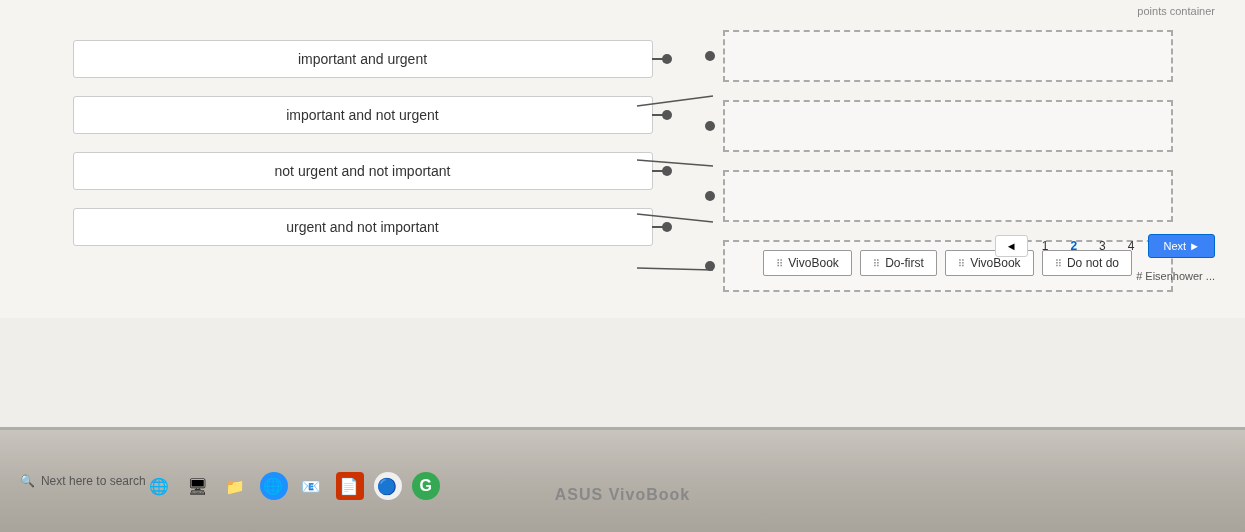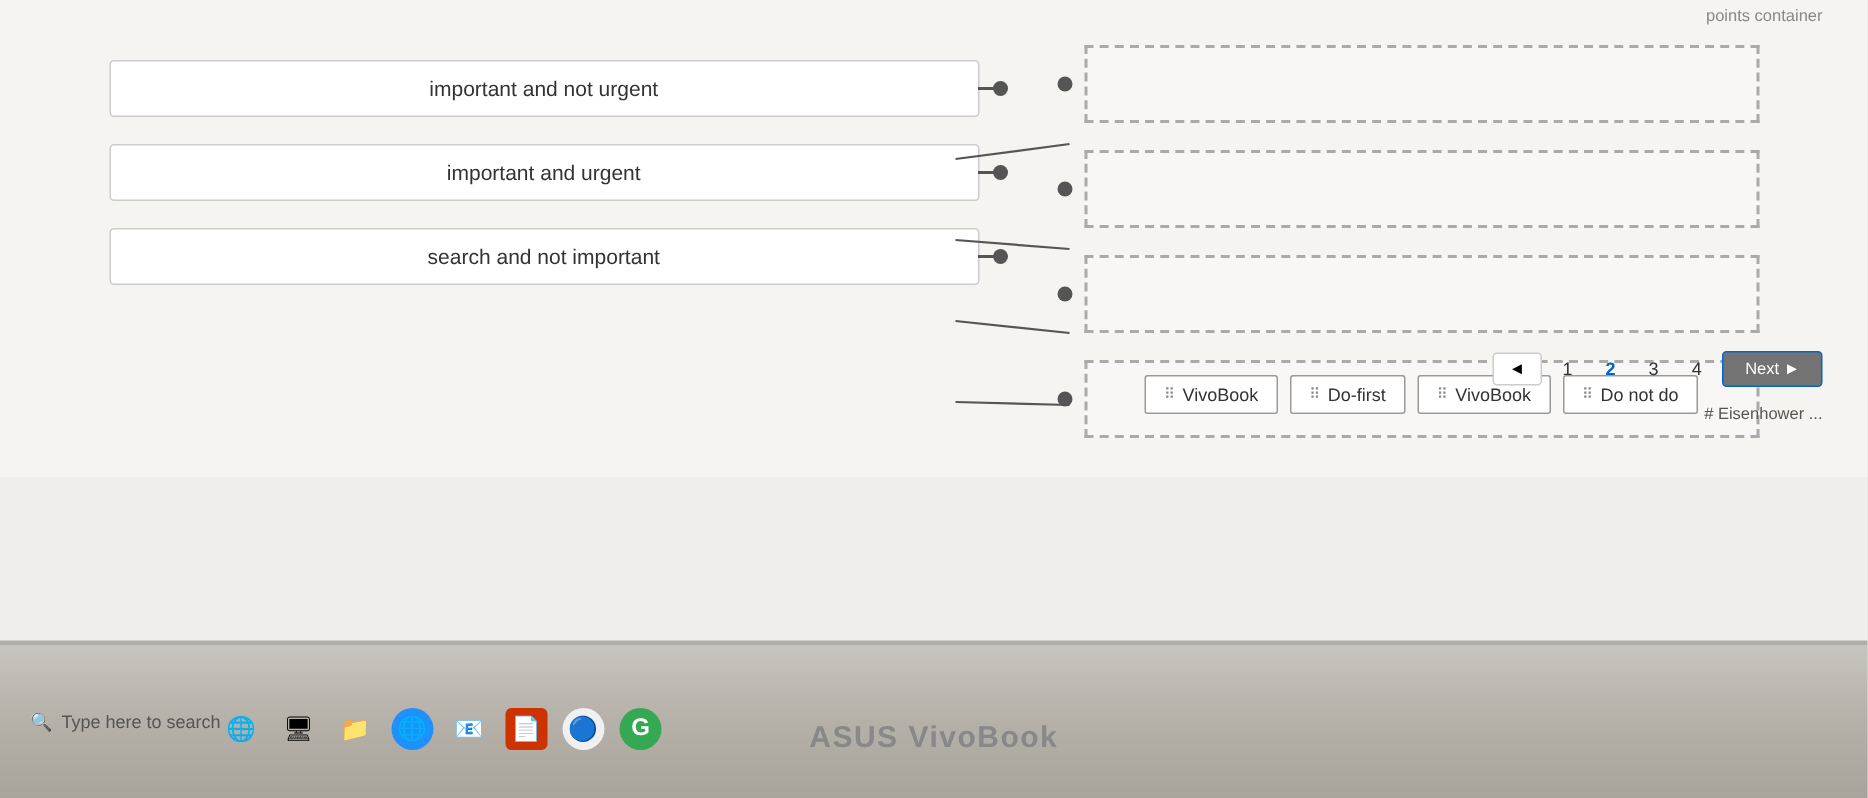--- a/index.html
+++ b/index.html
@@ -33,21 +33,21 @@
       display: flex;
       align-items: center;
       padding: 0 20px;
     }
 
     .laptop-brand {
       position: absolute;
       bottom: 28px;
       left: 50%;
       transform: translateX(-50%);
-      font-size: 20px;
+      font-size: 16px;
       color: #888;
       letter-spacing: 1px;
       font-weight: bold;
     }
 
     .taskbar-icons {
       display: flex;
       align-items: center;
       gap: 10px;
       margin-top: 10px;
@@ -213,21 +213,21 @@
     .pagination button {
       padding: 4px 10px;
       border: 1px solid #ccc;
       background: white;
       cursor: pointer;
       font-size: 11px;
       border-radius: 3px;
     }
 
     .pagination .next-btn {
-      background: #737373;
+      background: #3b82f6;
       color: white;
       border-color: #0066cc;
       padding: 5px 14px;
     }
 
     .pagination .page-num {
       padding: 4px 8px;
       font-size: 12px;
       color: #333;
     }
@@ -262,29 +262,33 @@
 <div class="screen">
 
   <div class="content-area">
 
     <div class="top-bar-text">points container</div>
 
     <div class="matching-container" style="position:relative; height:380px;">
 
       <div class="answer-items">
         <div class="answer-item">
+          <span>important and urgent</span>
+          <span class="dot"></span>
+        </div>
+        <div class="answer-item">
           <span>important and not urgent</span>
           <span class="dot"></span>
         </div>
         <div class="answer-item">
-          <span>important and urgent</span>
+          <span>not urgent and not important</span>
           <span class="dot"></span>
         </div>
         <div class="answer-item">
-          <span>search and not important</span>
+          <span>urgent and not important</span>
           <span class="dot"></span>
         </div>
       </div>
 
       <svg class="connections-svg" viewBox="0 0 1100 300" xmlns="http://www.w3.org/2000/svg">
 
         <line x1="564" y1="36" x2="640" y2="26" stroke="#555" stroke-width="1.5"></line>
 
         <line x1="564" y1="90" x2="640" y2="96" stroke="#555" stroke-width="1.5"></line>
 
@@ -342,21 +346,21 @@
       <span># Eisenhower ...</span>
     </div>
 
   </div>
 
 </div>
 
 <div class="taskbar">
   <div class="taskbar-search">
     <span>🔍</span>
-    <span>Type here to search</span>
+    <span>Next here to search</span>
   </div>
   <div class="taskbar-icons">
     <div class="taskbar-icon">🌐</div>
     <div class="taskbar-icon">🖥</div>
     <div class="taskbar-icon">📁</div>
     <div class="taskbar-icon" style="background:#1e90ff; border-radius:50%; color:white;">🌐</div>
     <div class="taskbar-icon">📧</div>
     <div class="taskbar-icon" style="background:#cc3300; color:white; border-radius:4px;">📄</div>
     <div class="taskbar-icon" style="background:#f0f0f0; border-radius:50%;">🔵</div>
     <div class="taskbar-icon" style="background:#34a853; border-radius:50%; color:white; font-weight:bold;">G</div>

